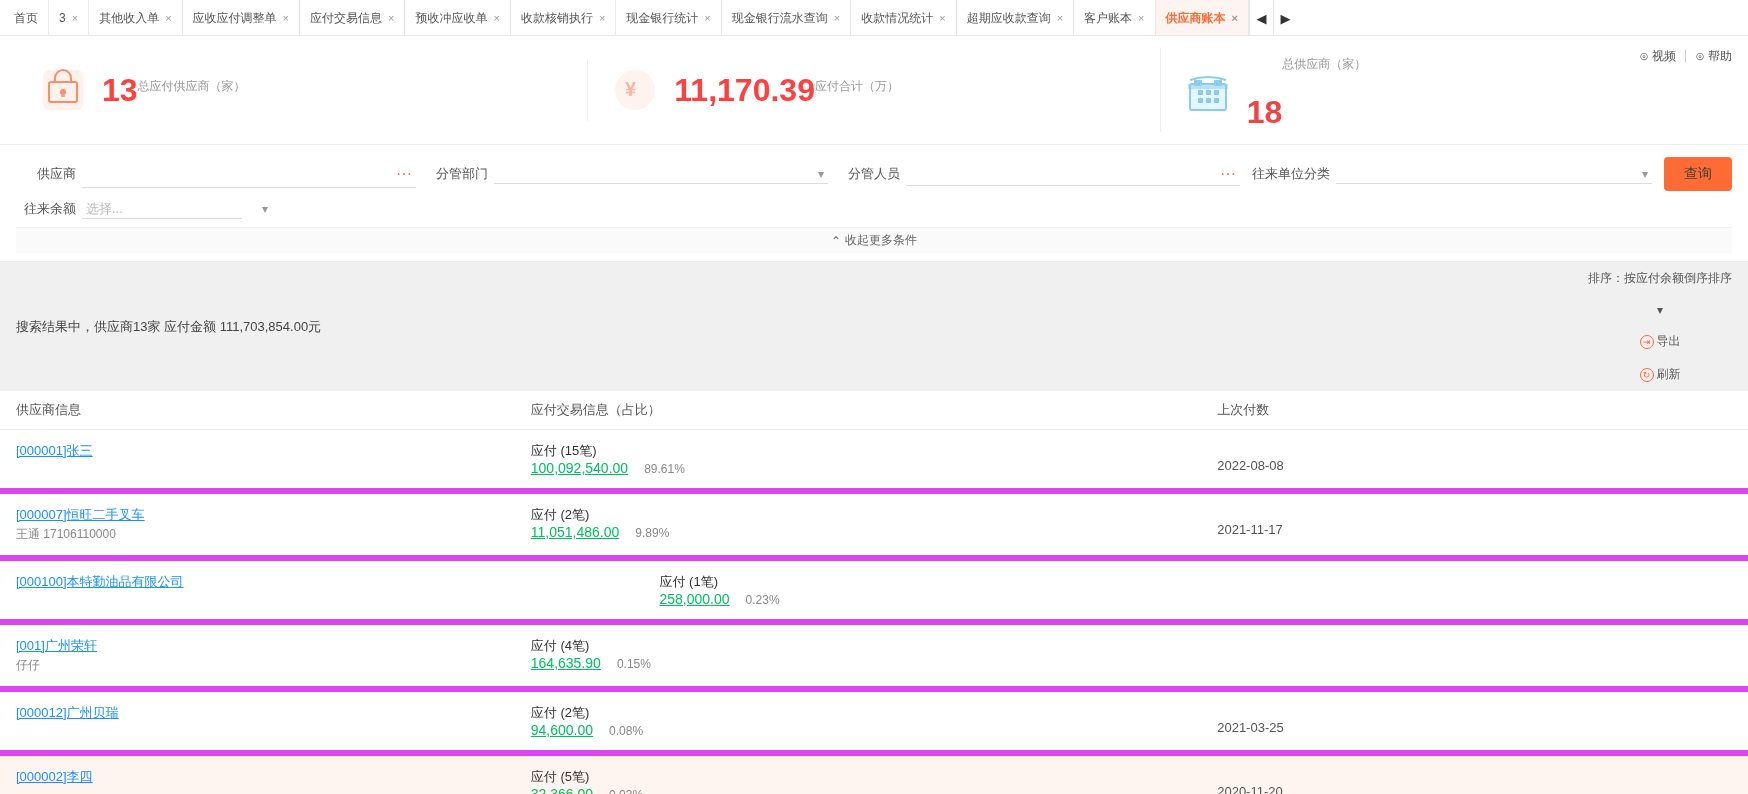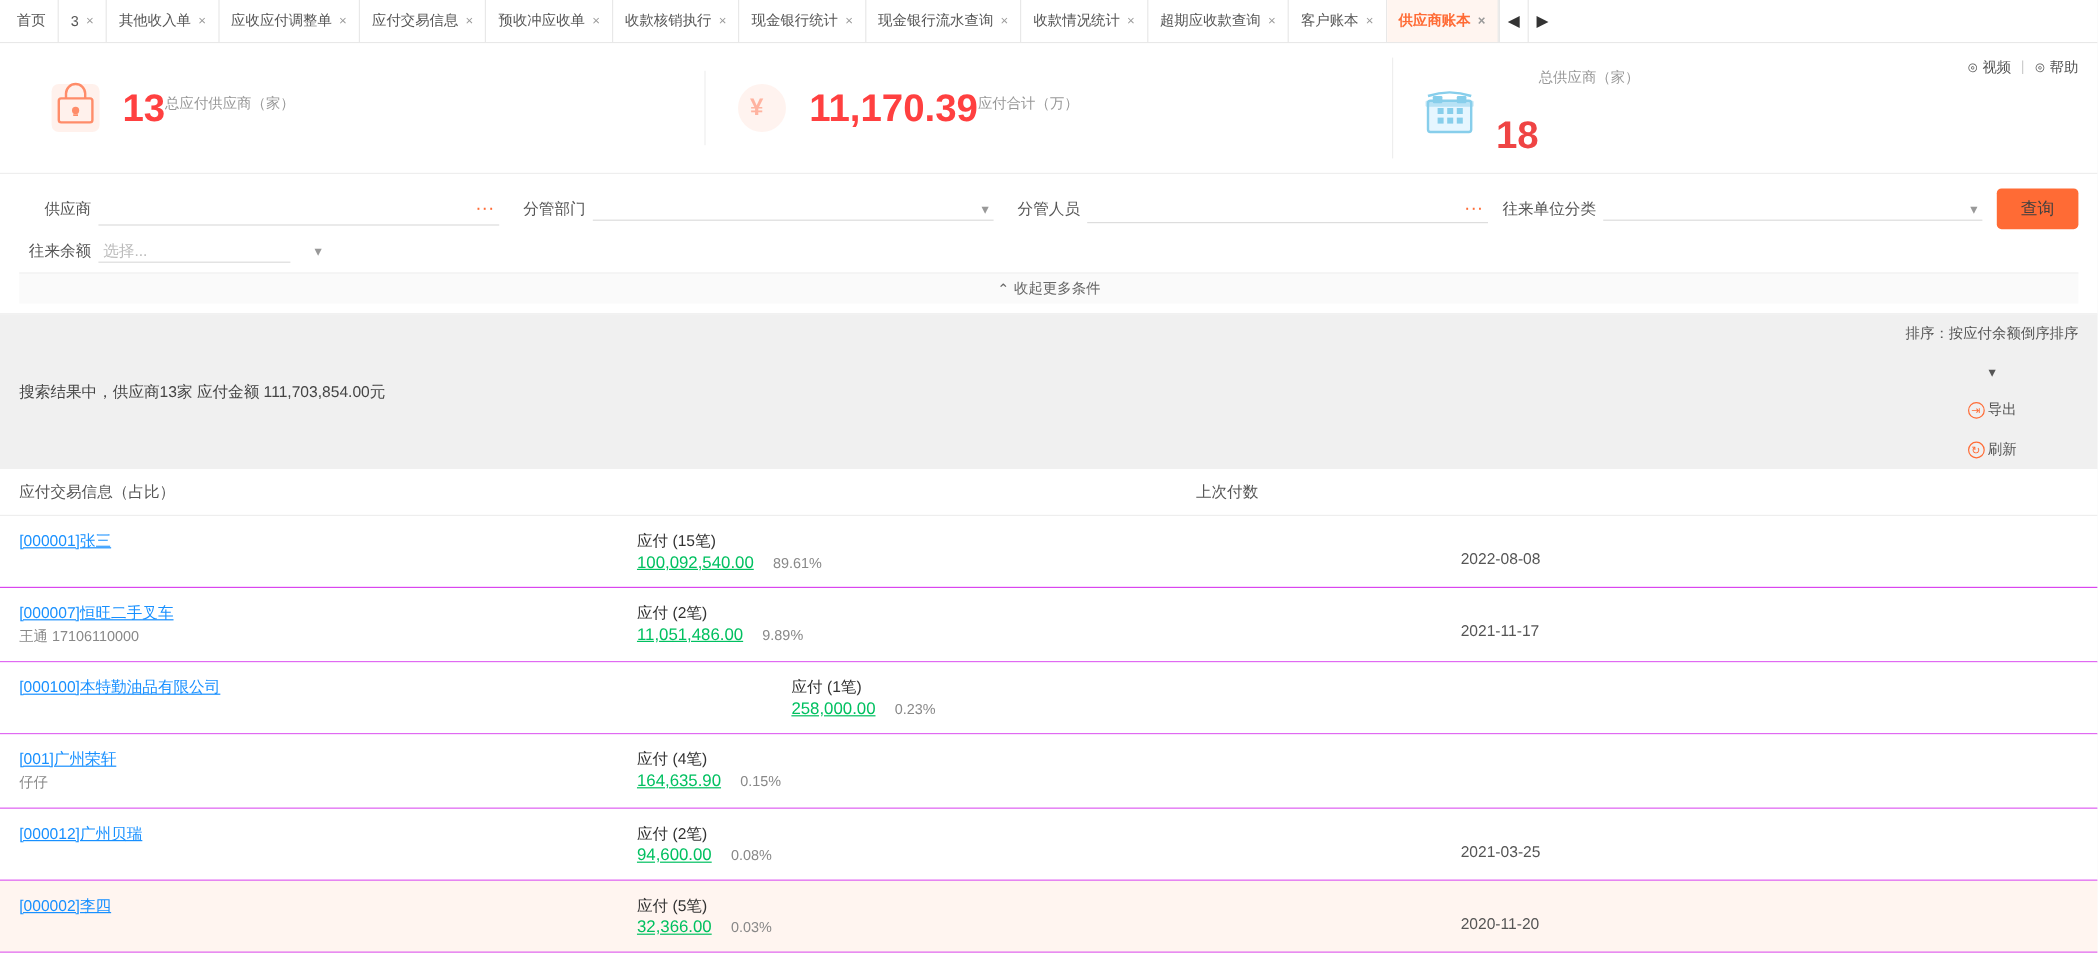--- a/index.html
+++ b/index.html
@@ -1,21 +1,20 @@
 <!DOCTYPE html>
 <html><head>
   <meta charset="utf-8">
   <style>
     * { box-sizing: border-box; margin: 0; padding: 0; }
     body { font-family: 'Microsoft YaHei', Arial, sans-serif; font-size: 13px; background: #f5f5f5; color: #333; overflow-x: hidden; }
 
     
     .top-nav {
       display: flex;
-      align-items: center;
       background: #fff;
       border-bottom: 1px solid #e8e8e8;
       height: 36px;
       padding: 0 4px;
       overflow: hidden;
     }
     .nav-tab {
       display: flex;
       align-items: center;
       padding: 0 10px;
@@ -202,21 +201,21 @@
       font-weight: normal;
     }
     .col-supplier { flex: 3; }
     .col-transaction { flex: 4; }
     .col-last-pay { flex: 2; }
     .col-extra { flex: 1; }
 
     .table-row {
       display: flex;
       padding: 12px 16px;
-      border-bottom: 1px solid #d946ef;
+      border-bottom: 6px solid #d946ef;
       background: #fff;
       align-items: flex-start;
       min-height: 60px;
     }
     .table-row.highlighted { background: #fff5f0; }
     .row-supplier-info { flex: 3; }
     .row-supplier-link {
       color: #1890ff;
       text-decoration: underline;
       cursor: pointer;
@@ -420,20 +419,21 @@
     <span class="action-btn">
       <span class="icon-circle">↻</span>
       <span>刷新</span>
     </span>
   </div>
 </div>
 
 <div class="main-table">
 
   <div class="table-header">
+    <div class="col-supplier">供应商信息</div>
     <div class="col-transaction">应付交易信息（占比）</div>
     <div class="col-last-pay">上次付数</div>
     <div class="col-extra"></div>
   </div>
 
   <div class="table-row">
     <div class="row-supplier-info col-supplier">
       <span class="row-supplier-link">[000001]张三</span>
     </div>
     <div class="row-transaction col-transaction">

